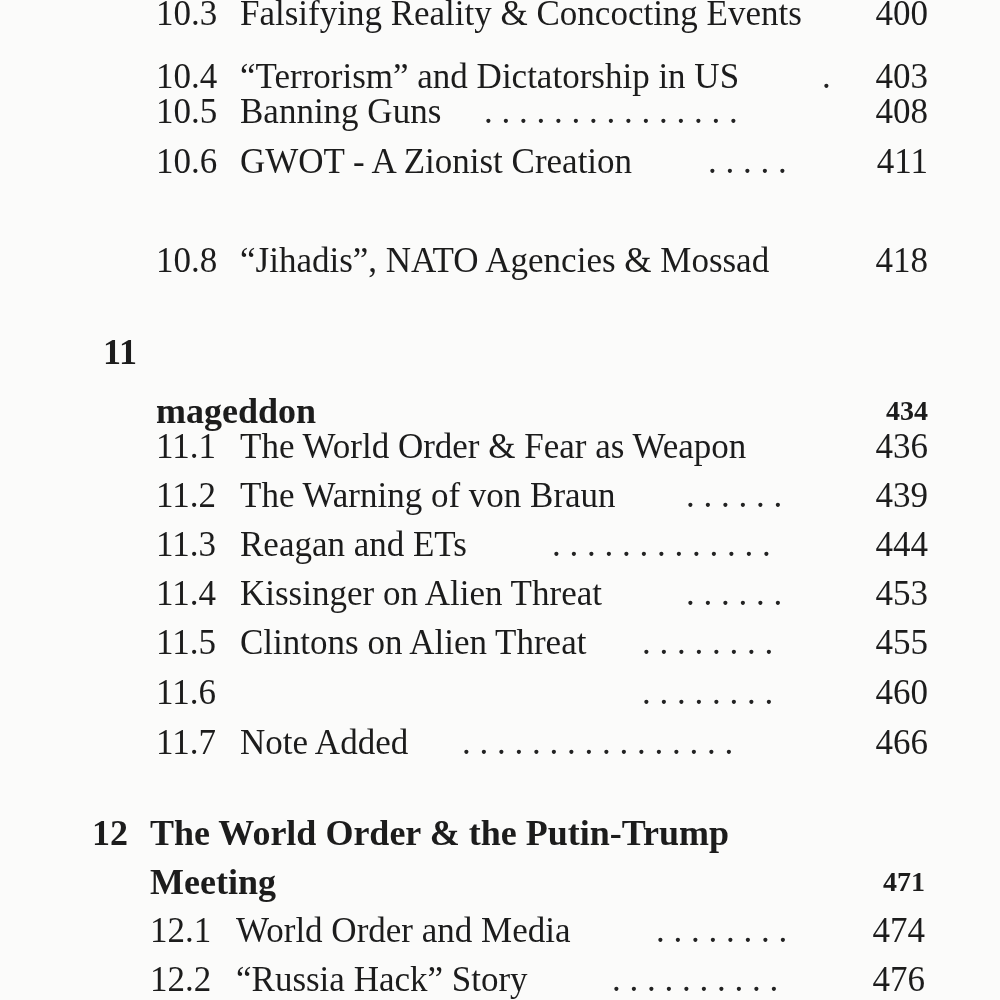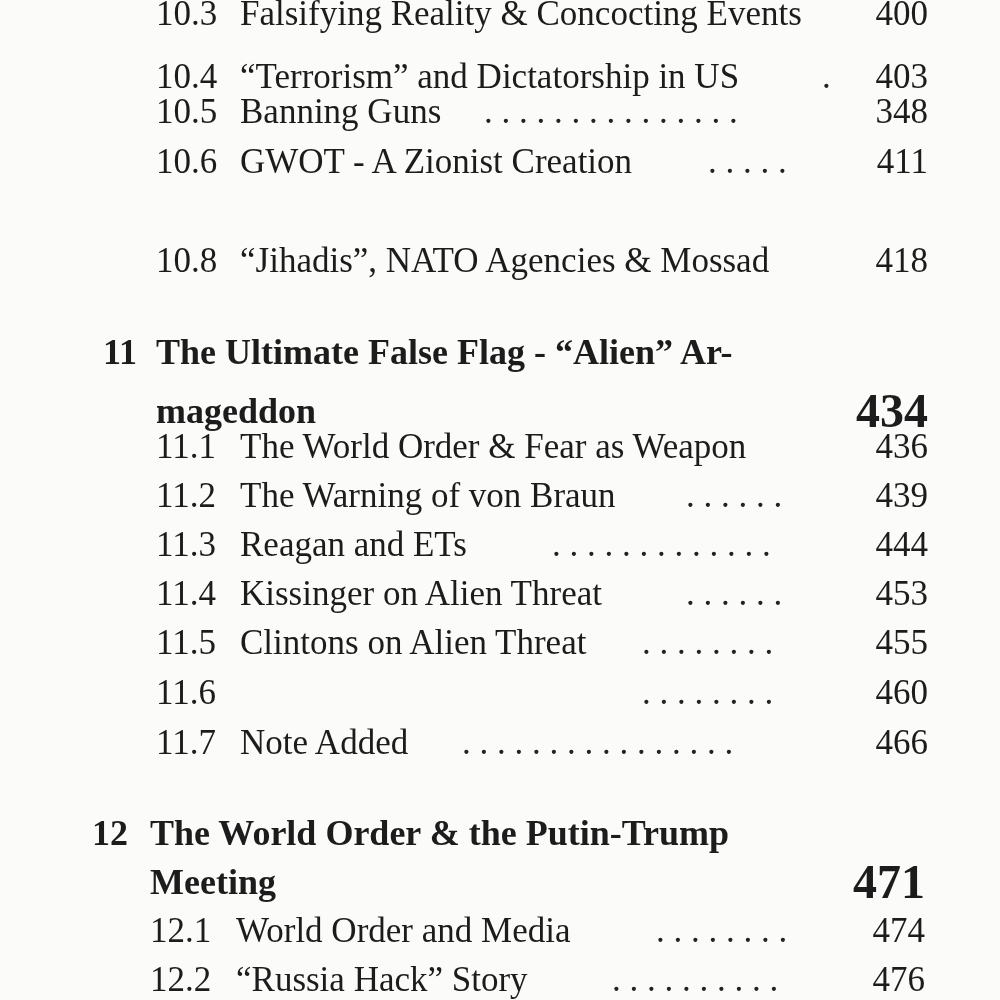--- a/index.html
+++ b/index.html
@@ -64,21 +64,21 @@
       left: 156px;
       font-family: "Liberation Serif", serif;
       font-weight: bold;
       font-size: 36px;
     }
     .chap-page {
       position: absolute;
       right: 72px;
       font-family: "Liberation Serif", serif;
       font-weight: bold;
-      font-size: 48px;
+      font-size: 28px;
     }
   </style>
 </head>
 <body>
 
 <div class="page">
 
   <div class="row" style="top:-11px;">
     <span class="sec-num">10.3</span>
     <span class="sec-title">Falsifying Reality &amp; Concocting Events</span>
@@ -89,40 +89,39 @@
     <span class="sec-num">10.4</span>
     <span class="sec-title">“Terrorism” and Dictatorship in US</span>
     <span class="dots" style="left:822px;">.</span>
     <span class="page-num">403</span>
   </div>
 
   <div class="row" style="top:87px;">
     <span class="sec-num">10.5</span>
     <span class="sec-title">Banning Guns</span>
     <span class="dots" style="left:484px;">. . . . . . . . . . . . . . .</span>
-    <span class="page-num">348</span>
+    <span class="page-num">408</span>
   </div>
 
   <div class="row" style="top:137px;">
     <span class="sec-num">10.6</span>
     <span class="sec-title">GWOT - A Zionist Creation</span>
     <span class="dots" style="left:708px;">. . . . .</span>
     <span class="page-num">411</span>
   </div>
 
 
   <div class="row" style="top:236px;">
     <span class="sec-num">10.8</span>
     <span class="sec-title">“Jihadis”, NATO Agencies &amp; Mossad</span>
     <span class="page-num">418</span>
   </div>
 
   <div class="row" style="top:327px;">
     <span class="chap-num">11</span>
-    <span class="chap-title">The Ultimate False Flag - “Alien” Ar-</span>
   </div>
   <div class="row" style="top:386px;">
     <span class="chap-title">mageddon</span>
     <span class="chap-page">434</span>
   </div>
 
   <div class="row" style="top:422px;">
     <span class="sec-num">11.1</span>
     <span class="sec-title">The World Order &amp; Fear as Weapon</span>
     <span class="page-num">436</span>

